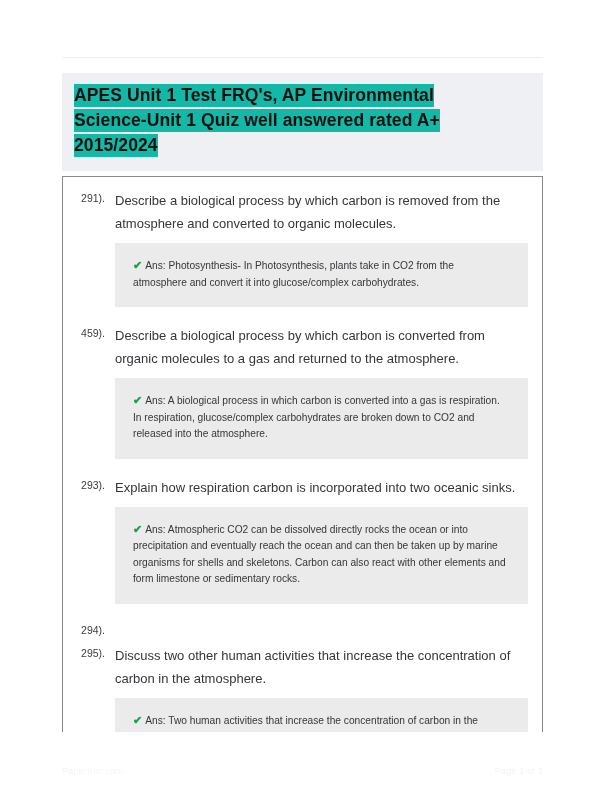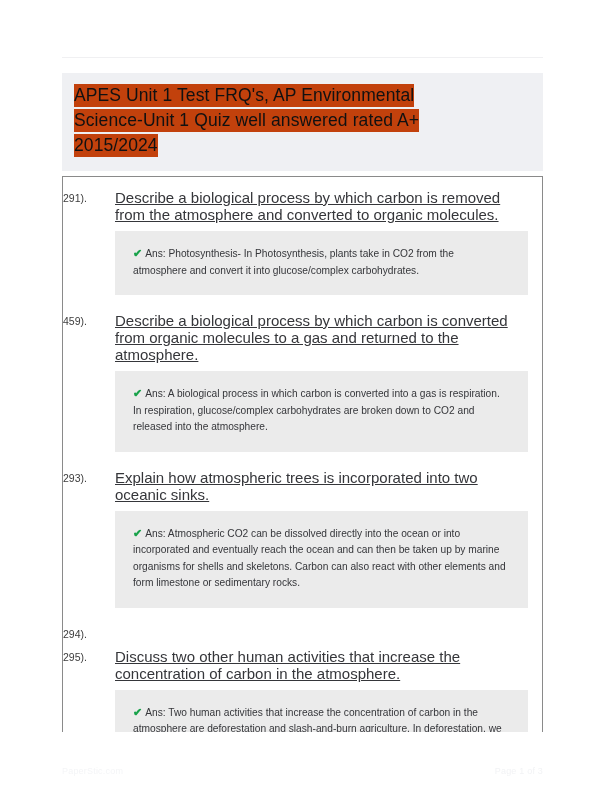--- a/index.html
+++ b/index.html
@@ -46,24 +46,25 @@
 
   .title-text {
     font-size: 17.5px;
     line-height: 25px;
     color: #111111;
     font-weight: 400;
     letter-spacing: 0.1px;
     margin: 0;
   }
   .title-text .hl {
-    background: #c2410c;
+    background: #14b8a6;
     box-decoration-break: clone;
     -webkit-box-decoration-break: clone;
     padding: 1px 0 2px 0;
+    font-weight: bold;
   }
 
   .qa-card {
     position: absolute;
     left: 62px;
     top: 176px;
     width: 481px;
     height: 556px;
     box-sizing: border-box;
     border: 1px solid #8a8a8a;
@@ -75,39 +76,39 @@
 
   .qa-item {
     display: flex;
     align-items: flex-start;
     padding: 0 14px 0 0;
     margin-bottom: 5px;
   }
 
   .qa-num {
     flex: 0 0 52px;
+    text-align: right;
     padding-right: 10px;
     font-size: 10.5px;
     line-height: 17px;
     color: #3c3c3c;
     padding-top: 1px;
     box-sizing: border-box;
   }
 
   .qa-body {
     flex: 1 1 auto;
     min-width: 0;
   }
 
   .q-text {
-    font-size: 15px;
-    line-height: 17px;
+    font-size: 13px;
+    line-height: 23px;
     color: #35363a;
     margin: 0 0 8px 0;
-    text-decoration: underline;
   }
 
   .ans-box {
     background: #ebebeb;
     padding: 7px 10px 8px 10px;
     margin: 0 0 12px 0;
   }
 
   .ans-text {
     font-size: 10.2px;
@@ -176,23 +177,23 @@
         <p class="q-text">Describe a biological process by which carbon is converted from organic molecules to a gas and returned to the atmosphere.</p>
         <div class="ans-box">
           <p class="ans-text"><span class="check-icon">✔</span><span>Ans: A biological process in which carbon is converted into a gas is respiration. In respiration, glucose/complex carbohydrates are broken down to CO2 and released into the atmosphere.</span></p>
         </div>
       </div>
     </div>
 
     <div class="qa-item">
       <div class="qa-num">293).</div>
       <div class="qa-body">
-        <p class="q-text">Explain how atmospheric trees is incorporated into two oceanic sinks.</p>
-        <div class="ans-box">
-          <p class="ans-text"><span class="check-icon">✔</span><span>Ans: Atmospheric CO2 can be dissolved directly into the ocean or into incorporated and eventually reach the ocean and can then be taken up by marine organisms for shells and skeletons. Carbon can also react with other elements and form limestone or sedimentary rocks.</span></p>
+        <p class="q-text">Explain how respiration carbon is incorporated into two oceanic sinks.</p>
+        <div class="ans-box">
+          <p class="ans-text"><span class="check-icon">✔</span><span>Ans: Atmospheric CO2 can be dissolved directly rocks the ocean or into precipitation and eventually reach the ocean and can then be taken up by marine organisms for shells and skeletons. Carbon can also react with other elements and form limestone or sedimentary rocks.</span></p>
         </div>
       </div>
     </div>
 
     <div class="qa-item">
       <div class="qa-num">294).</div>
       <div class="qa-body">
       </div>
     </div>
 

